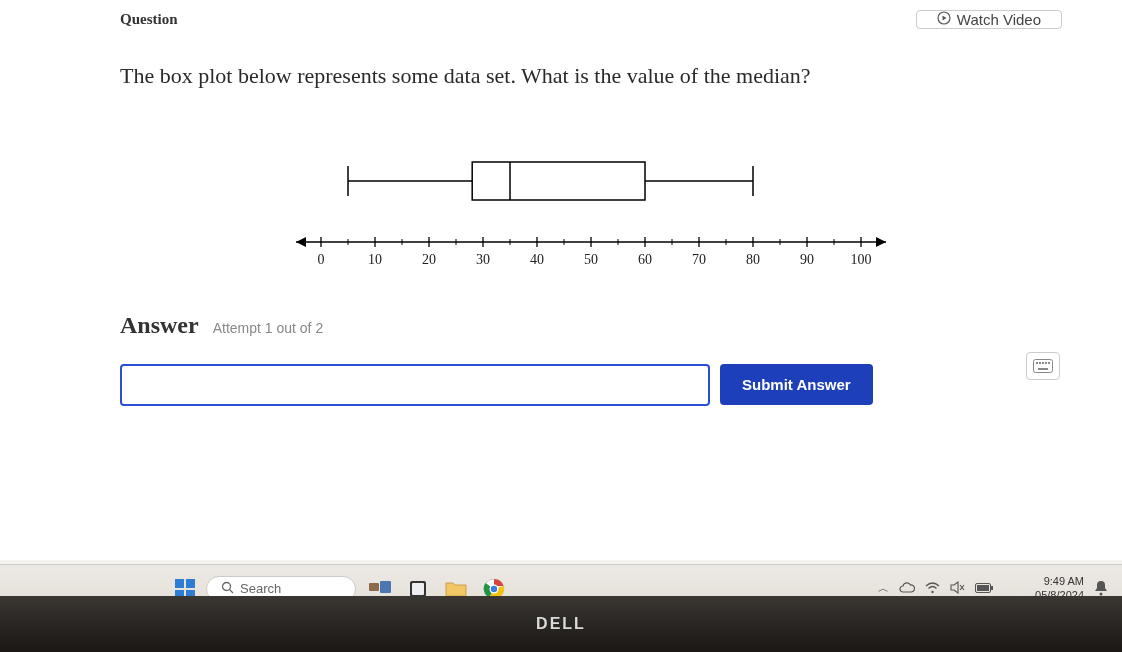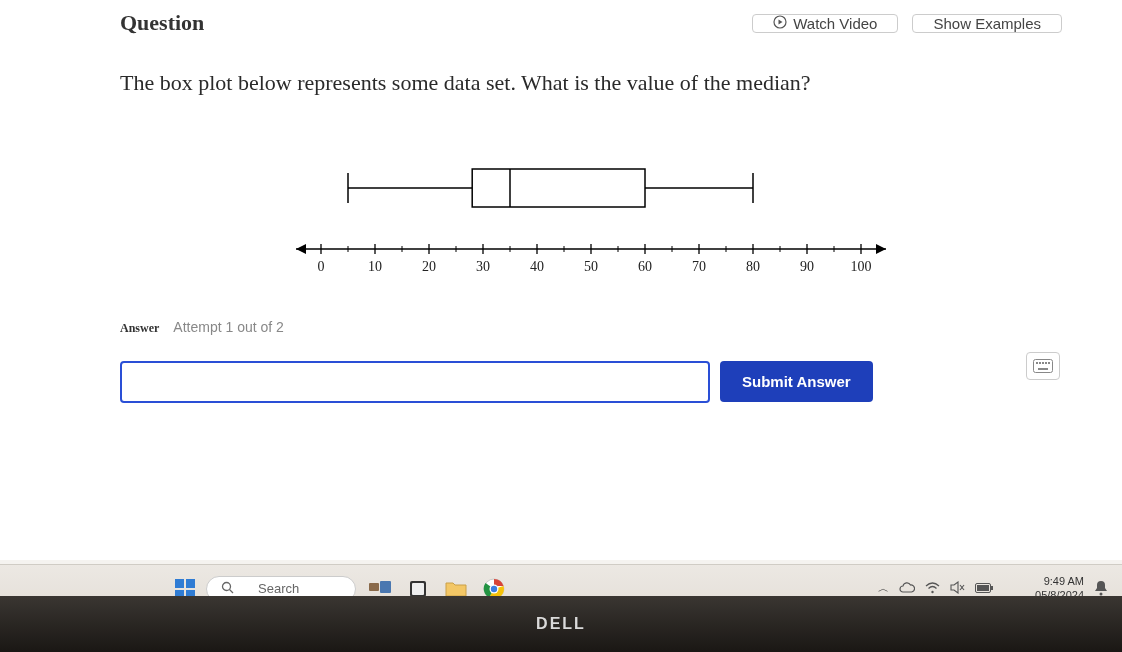--- a/index.html
+++ b/index.html
@@ -17,21 +17,21 @@
       height: 560px;
       position: relative;
     }
     .header-row {
       display: flex;
       justify-content: space-between;
       align-items: center;
       margin-bottom: 30px;
     }
     .question-label {
-      font-size: 22px;
+      font-size: 15px;
       font-weight: 600;
       color: #333;
     }
     .header-buttons { display: flex; gap: 14px; }
     .btn-outline {
       border: 1px solid #ccc;
       background: #fff;
       padding: 0 20px;
       border-radius: 4px;
       font-size: 15px;
@@ -52,21 +52,21 @@
       display: flex;
       justify-content: center;
       margin-bottom: 40px;
     }
     .answer-row {
       display: flex;
       align-items: baseline;
       gap: 14px;
       margin-bottom: 25px;
     }
-    .answer-label { font-size: 12px; font-weight: 600; color: #333; }
+    .answer-label { font-size: 24px; font-weight: 600; color: #333; }
     .attempt-text { font-size: 14px; color: #888; font-family: Arial, sans-serif; }
     .input-row { display: flex; gap: 10px; align-items: flex-start; }
     .answer-input {
       flex: 0 0 590px;
       height: 42px;
       border: 2px solid #2a4fd6;
       border-radius: 4px;
       padding: 0 10px;
       font-size: 16px;
       outline: none;
@@ -117,21 +117,21 @@
       display: flex;
       align-items: center;
       padding: 0 14px;
       gap: 12px;
       border-top: 1px solid #d0ccc5;
     }
     .tb-spacer { flex: 1; }
     .tb-left { margin-left: 160px; display:flex; align-items:center; gap:10px;}
     .start-icon svg { display:block; }
     .search-box {
-      display: flex; align-items: center; gap: 24px;
+      display: flex; align-items: center; gap: 6px;
       background: #fff;
       border: 1px solid #ccc;
       border-radius: 18px;
       padding: 4px 14px;
       width: 150px;
       font-family: Arial, sans-serif;
       color: #666;
       font-size: 13px;
     }
     .tb-icon {
@@ -169,23 +169,20 @@
     <div class="question-label">Question</div>
     <div class="header-buttons">
       <button class="btn-outline">
         <span>
           <svg width="14" height="14" viewBox="0 0 14 14">
               <circle cx="7" cy="7" r="6" fill="none" stroke="#555" stroke-width="1.2"></circle>
               <polygon points="5.5,4.5 5.5,9.5 9.5,7" fill="#555"></polygon>
             </svg>
         </span>
         <span>Watch Video</span>
-      </button>
-      <button class="btn-outline">
-        <span>Show Examples</span>
       </button>
     </div>
   </div>
 
   <div class="question-text">The box plot below represents some data set. What is the value of the median?</div>
 
   <div class="chart-area">
     <svg id="boxplot-svg" width="620" height="140">
         <line x1="15" y1="110" x2="605" y2="110" stroke="#000" stroke-width="1.5"></line>
         <polygon points="15,110 25,105 25,115" fill="#000"></polygon>

